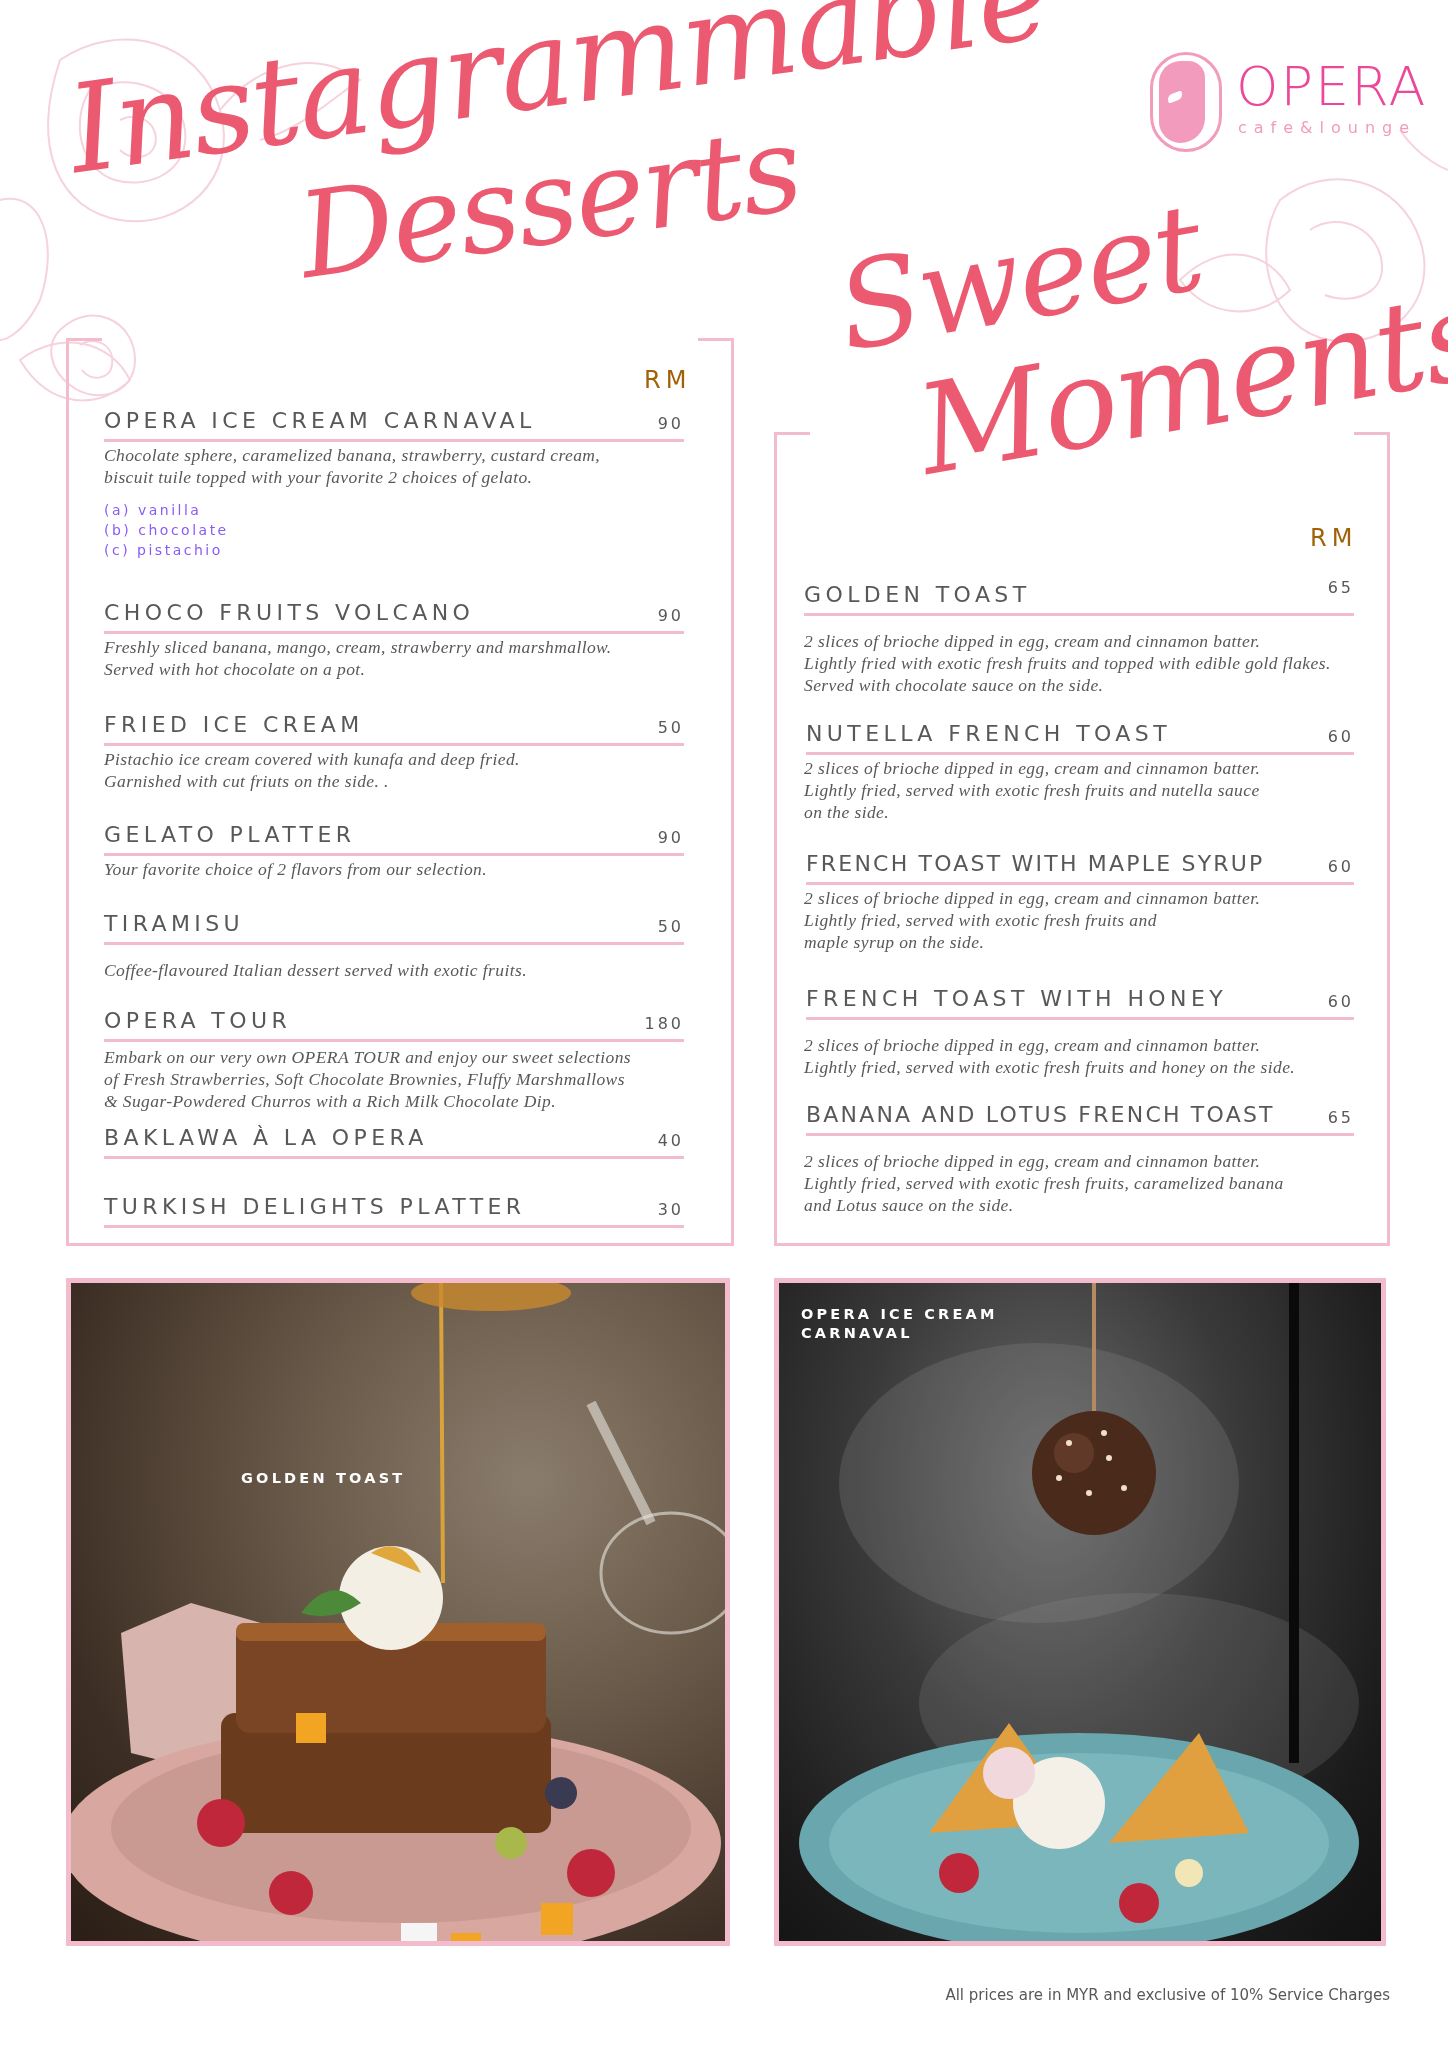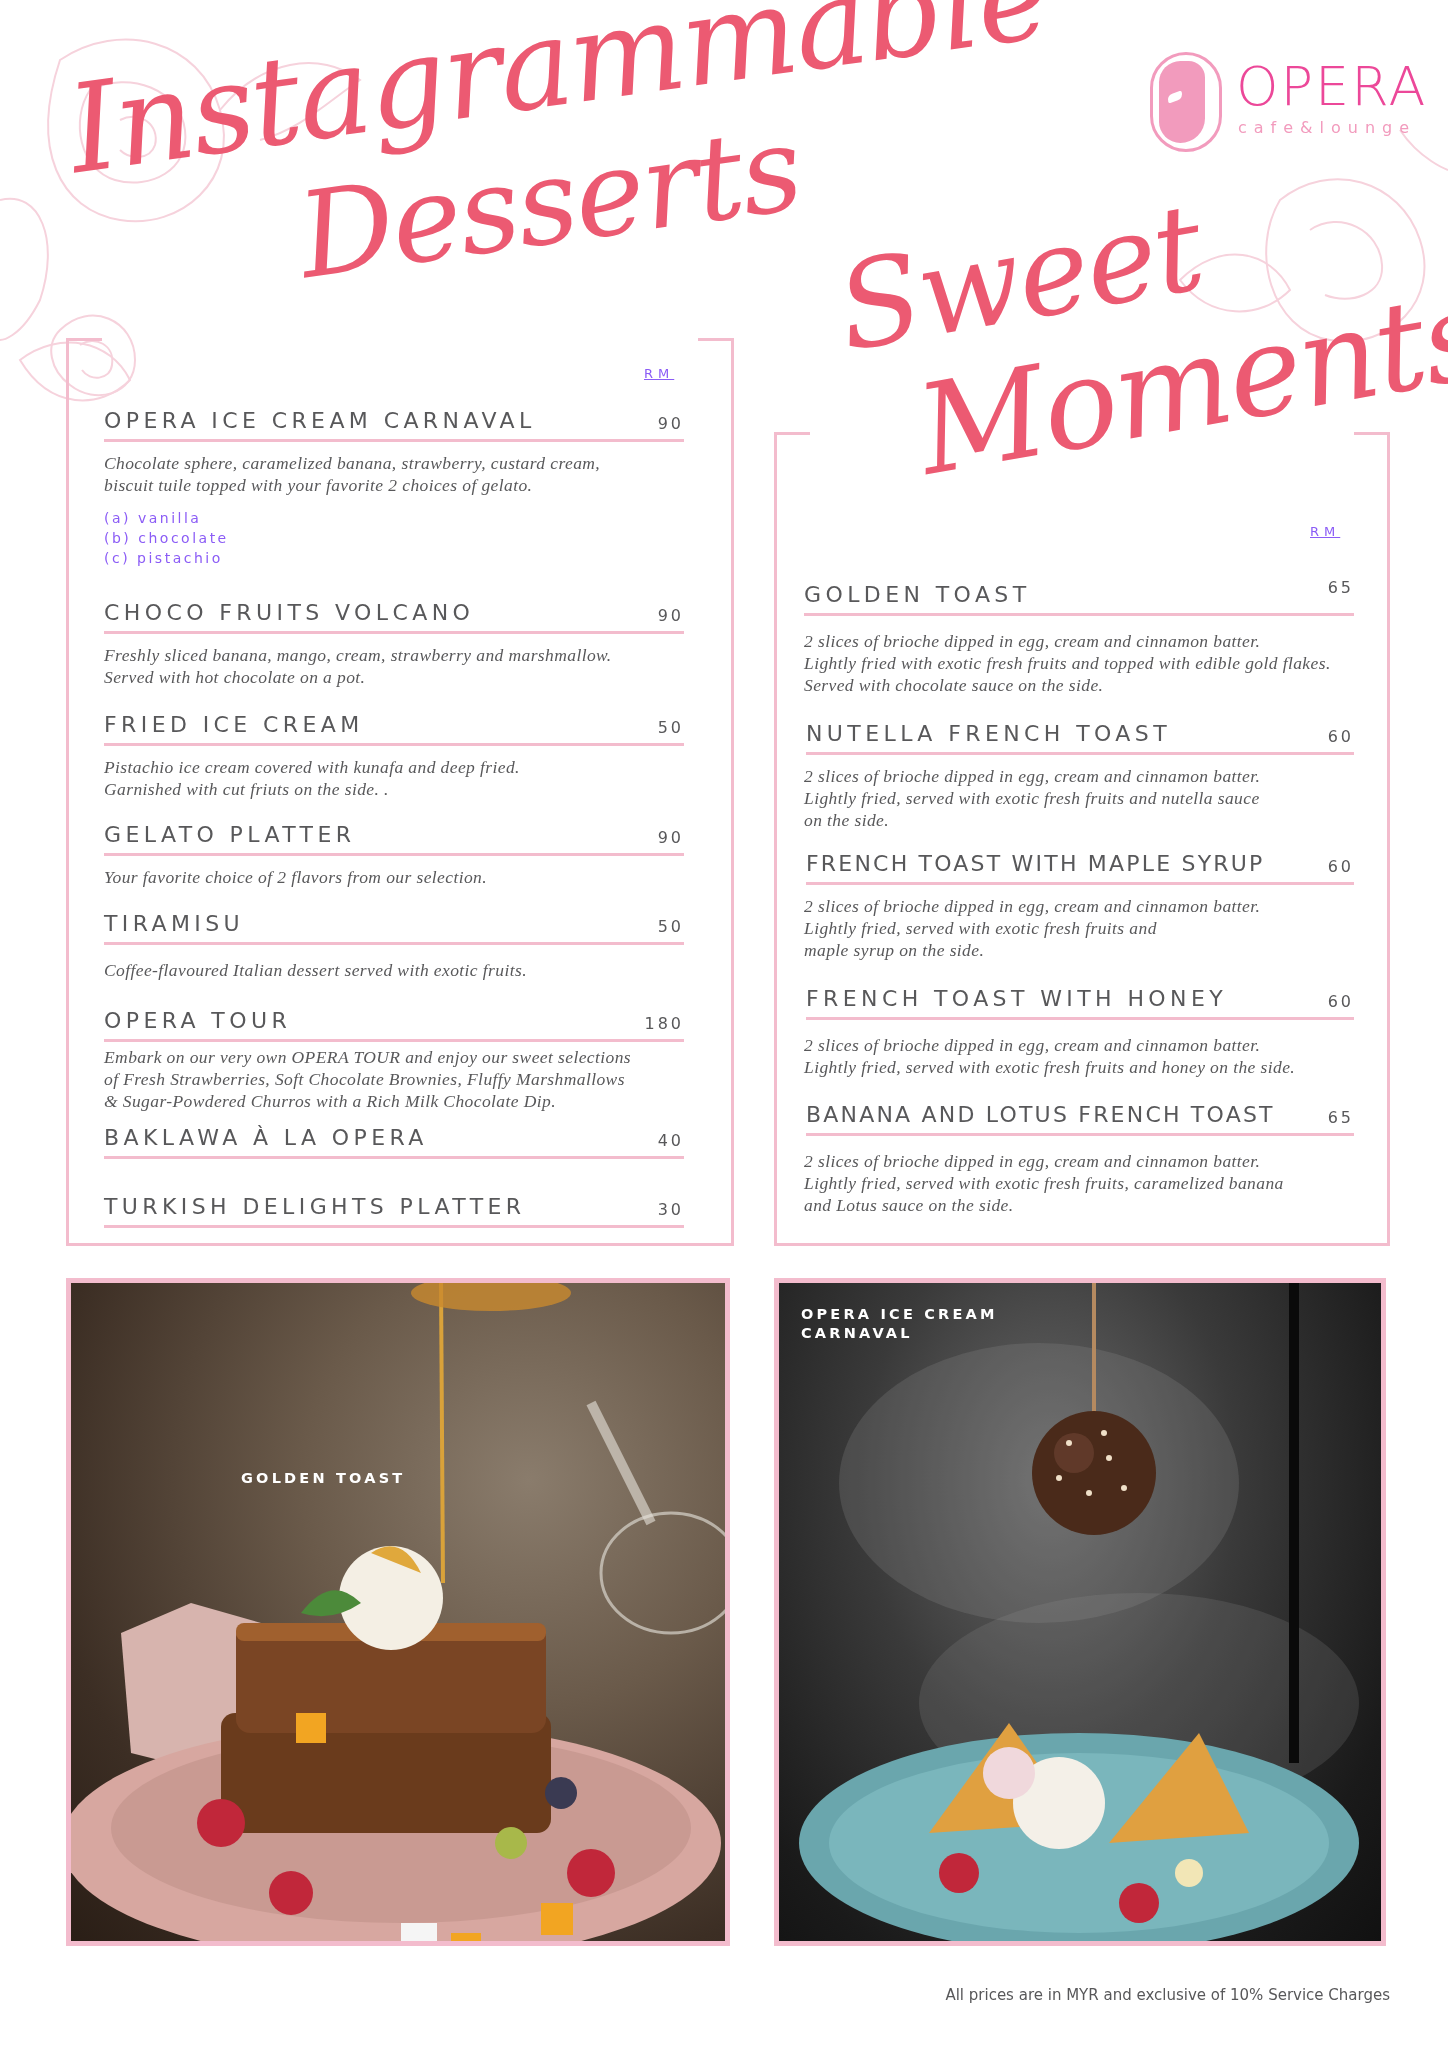--- a/index.html
+++ b/index.html
@@ -35,31 +35,31 @@
   
   .box { position: absolute; border: 3px solid #f3bccd; border-top: none; }
   .box .top-l, .box .top-r { position: absolute; top: 0; height: 3px; background: #f3bccd; }
   .box-left { left: 66px; top: 338px; width: 668px; height: 908px; }
   .box-left .top-l { left: -3px; width: 36px; }
   .box-left .top-r { right: -3px; width: 36px; }
   .box-right { left: 774px; top: 432px; width: 616px; height: 814px; }
   .box-right .top-l { left: -3px; width: 36px; }
   .box-right .top-r { right: -3px; width: 36px; }
 
-  .rm { position: absolute; font-family: "DejaVu Sans", sans-serif; font-size: 13px;
-    letter-spacing: 5px; color: #8b5cf6; text-decoration: underline; }
+  .rm { position: absolute; font-family: "DejaVu Sans", sans-serif; font-size: 24px;
+    letter-spacing: 5px; color: #a16207; }
 
   .item { position: absolute; }
   .item-head { display: flex; justify-content: space-between; align-items: flex-end;
     border-bottom: 3px solid #f3bccd; padding-bottom: 6px; }
   .item-name { font-family: "DejaVu Sans", sans-serif; font-size: 22px; letter-spacing: 4.4px;
     color: #58585a; font-weight: normal; white-space: nowrap; }
   .item-price { font-family: "DejaVu Sans", sans-serif; font-size: 16px; letter-spacing: 3px; color: #58585a; }
   .item-desc { font-family: "Liberation Serif", serif; font-style: italic; font-size: 17.5px;
-    line-height: 22px; color: #58585a; margin-top: 10px; letter-spacing: 0.4px; white-space: pre-line; }
+    line-height: 22px; color: #58585a; margin-top: 2px; letter-spacing: 0.4px; white-space: pre-line; }
   .item-options { font-family: "DejaVu Sans", sans-serif; font-size: 14px; letter-spacing: 2.5px;
     line-height: 20px; color: #8b5cf6; margin-top: 12px; }
 
   
   .photo-frame { position: absolute; border: 5px solid #f3bccd; overflow: hidden; }
   .photo-left { left: 66px; top: 1278px; width: 664px; height: 668px; }
   .photo-right { left: 774px; top: 1278px; width: 612px; height: 668px; }
   .photo-left .bg { position: absolute; inset: 0;
     background: radial-gradient(ellipse at 70% 30%, #8a7c6c 0%, #6a5a4a 35%, #3c2e24 75%, #2a1e16 100%); }
   .photo-right .bg { position: absolute; inset: 0;

